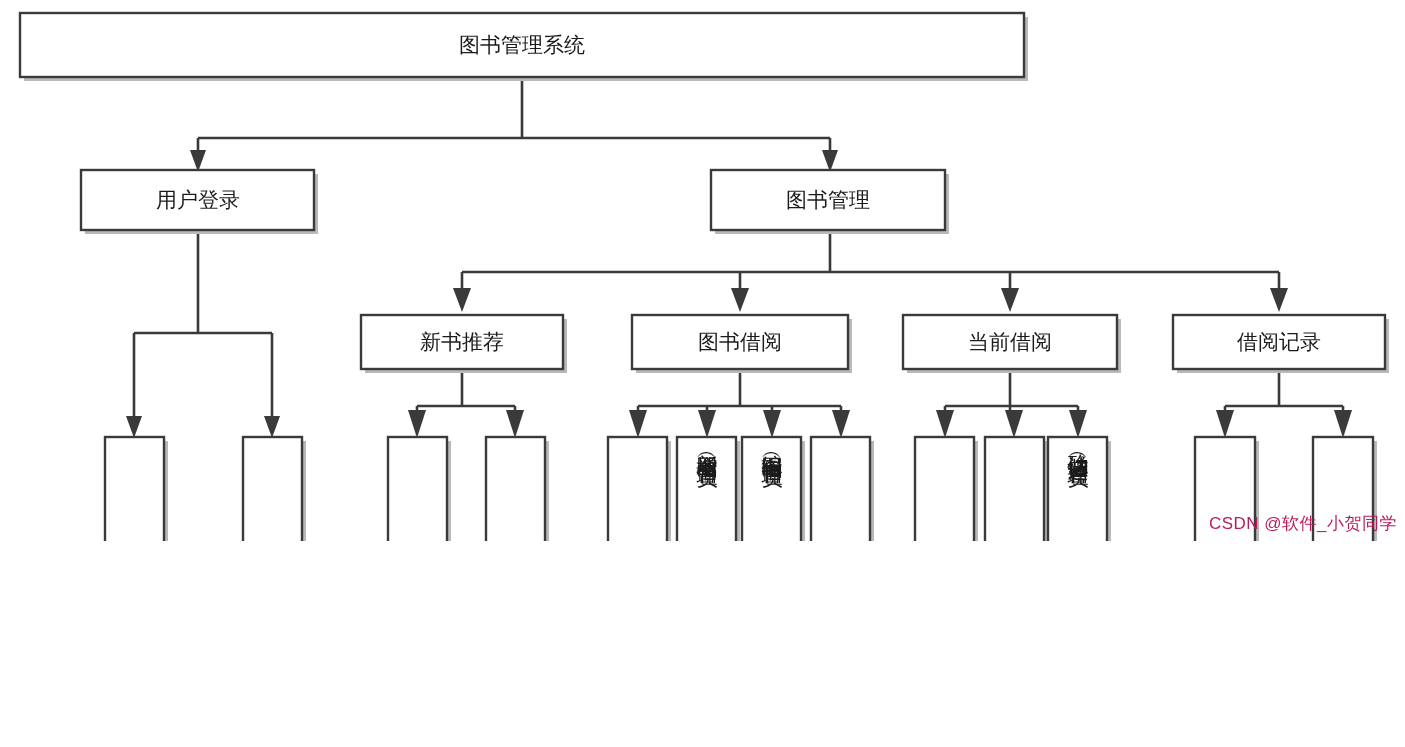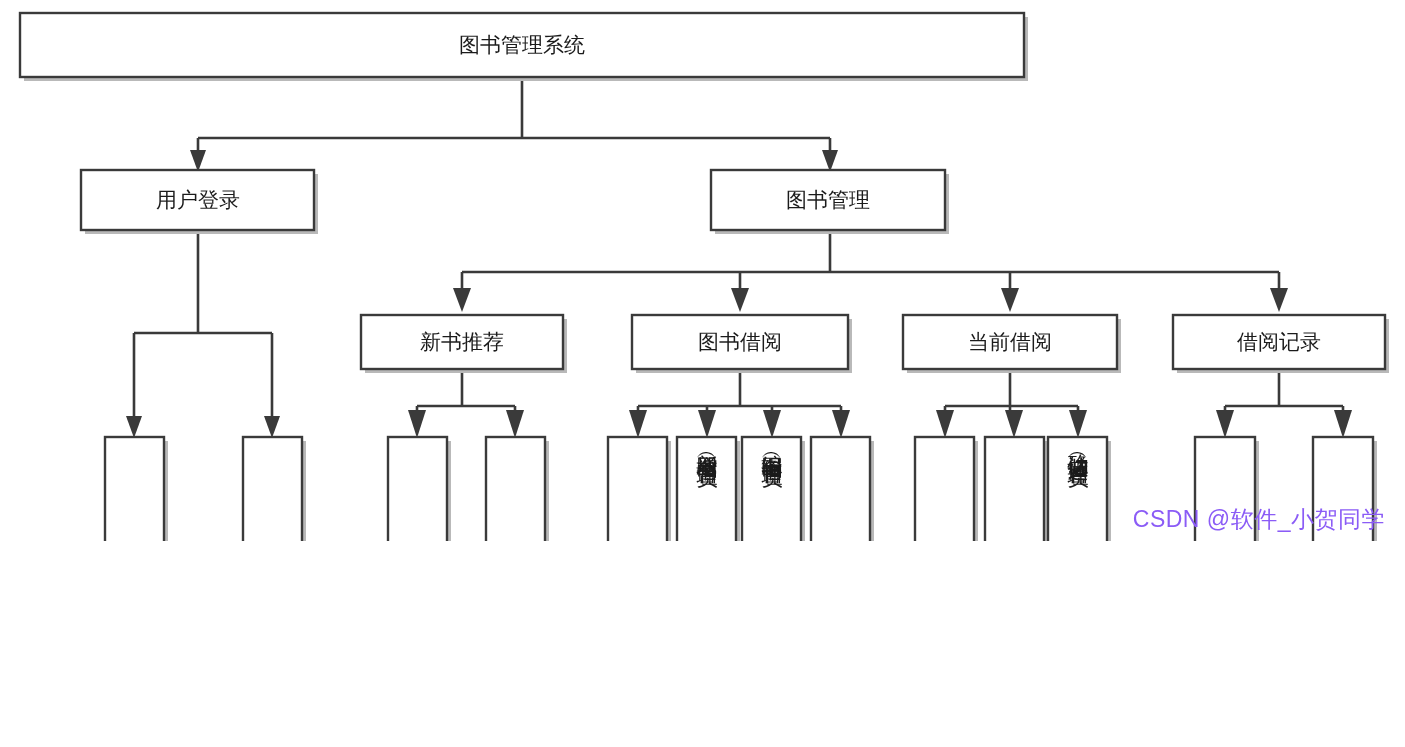--- a/index.html
+++ b/index.html
@@ -65,25 +65,25 @@
     text-orientation: upright;
     font-family: "Liberation Sans", "DejaVu Sans", sans-serif;
     font-size: 21px;
     line-height: 1.18;
     color: #1b1b1b;
     letter-spacing: 2px;
     white-space: nowrap;
   }
   .watermark {
     position: absolute;
-    right: 20px;
+    right: 8px;
     bottom: 6px;
     font-family: "Liberation Sans", "DejaVu Sans", sans-serif;
-    font-size: 23px;
-    color: #8b5cf6;
+    font-size: 17px;
+    color: #be185d;
     letter-spacing: 0.5px;
     user-select: none;
     pointer-events: none;
   }
 </style>
 </head>
 <body>
 
 <div id="diagram-root">
 

